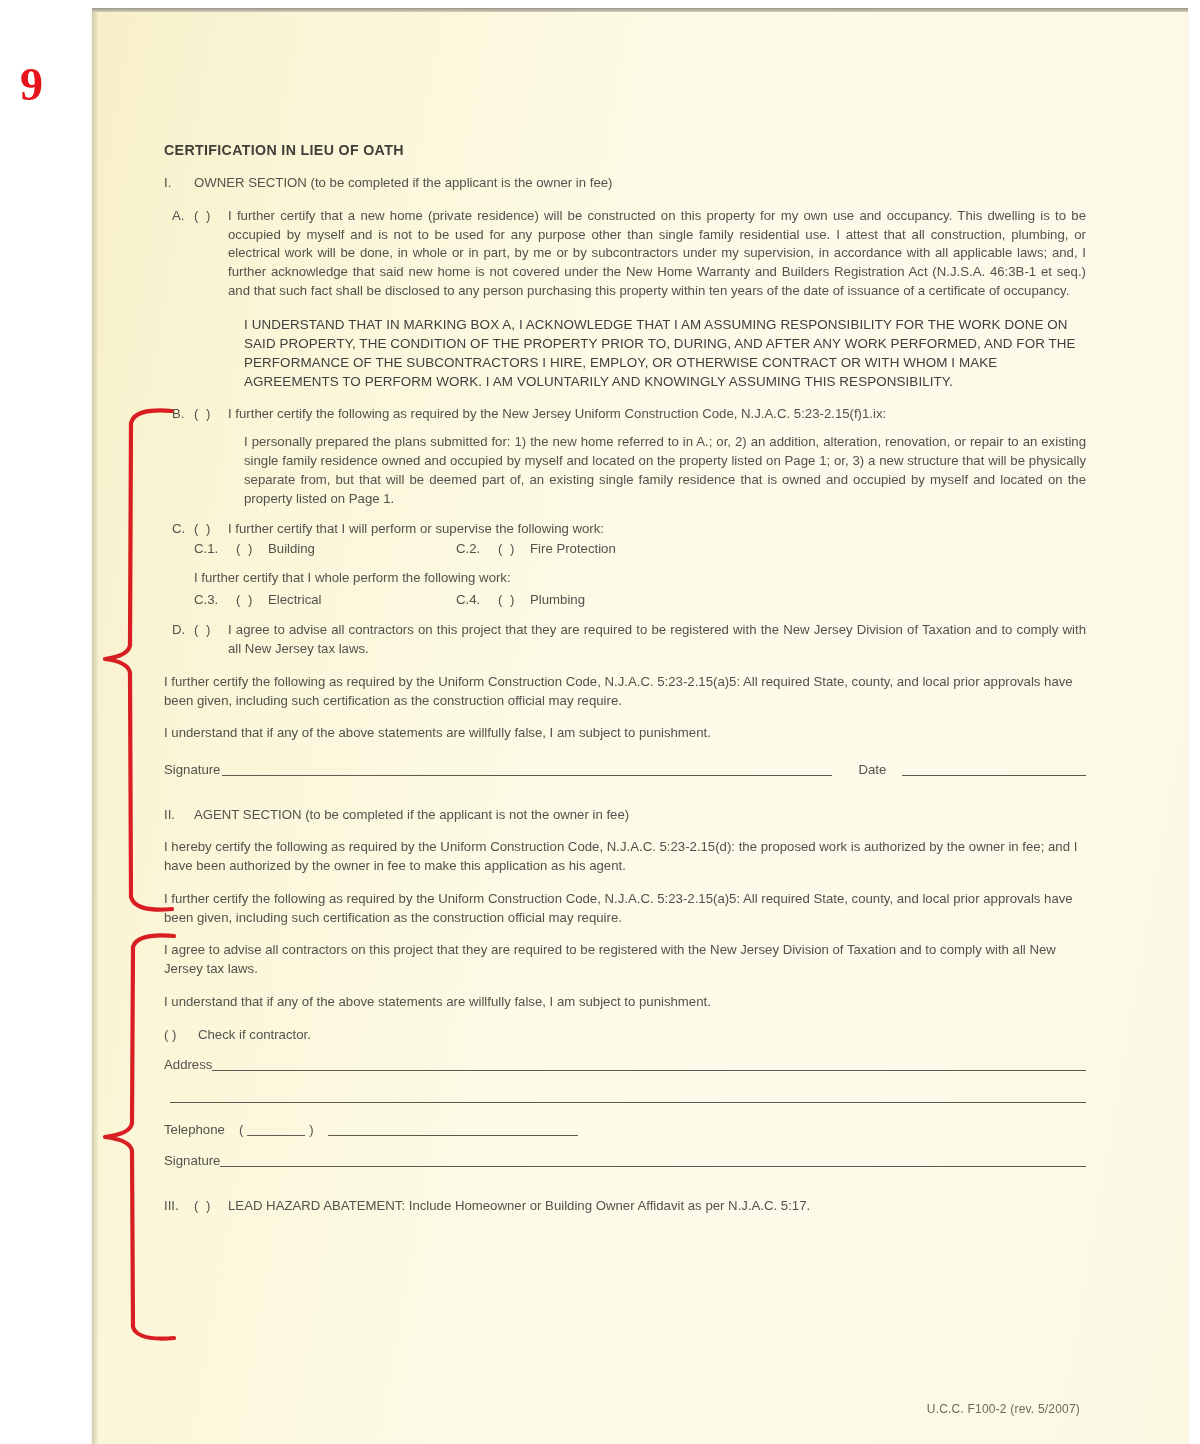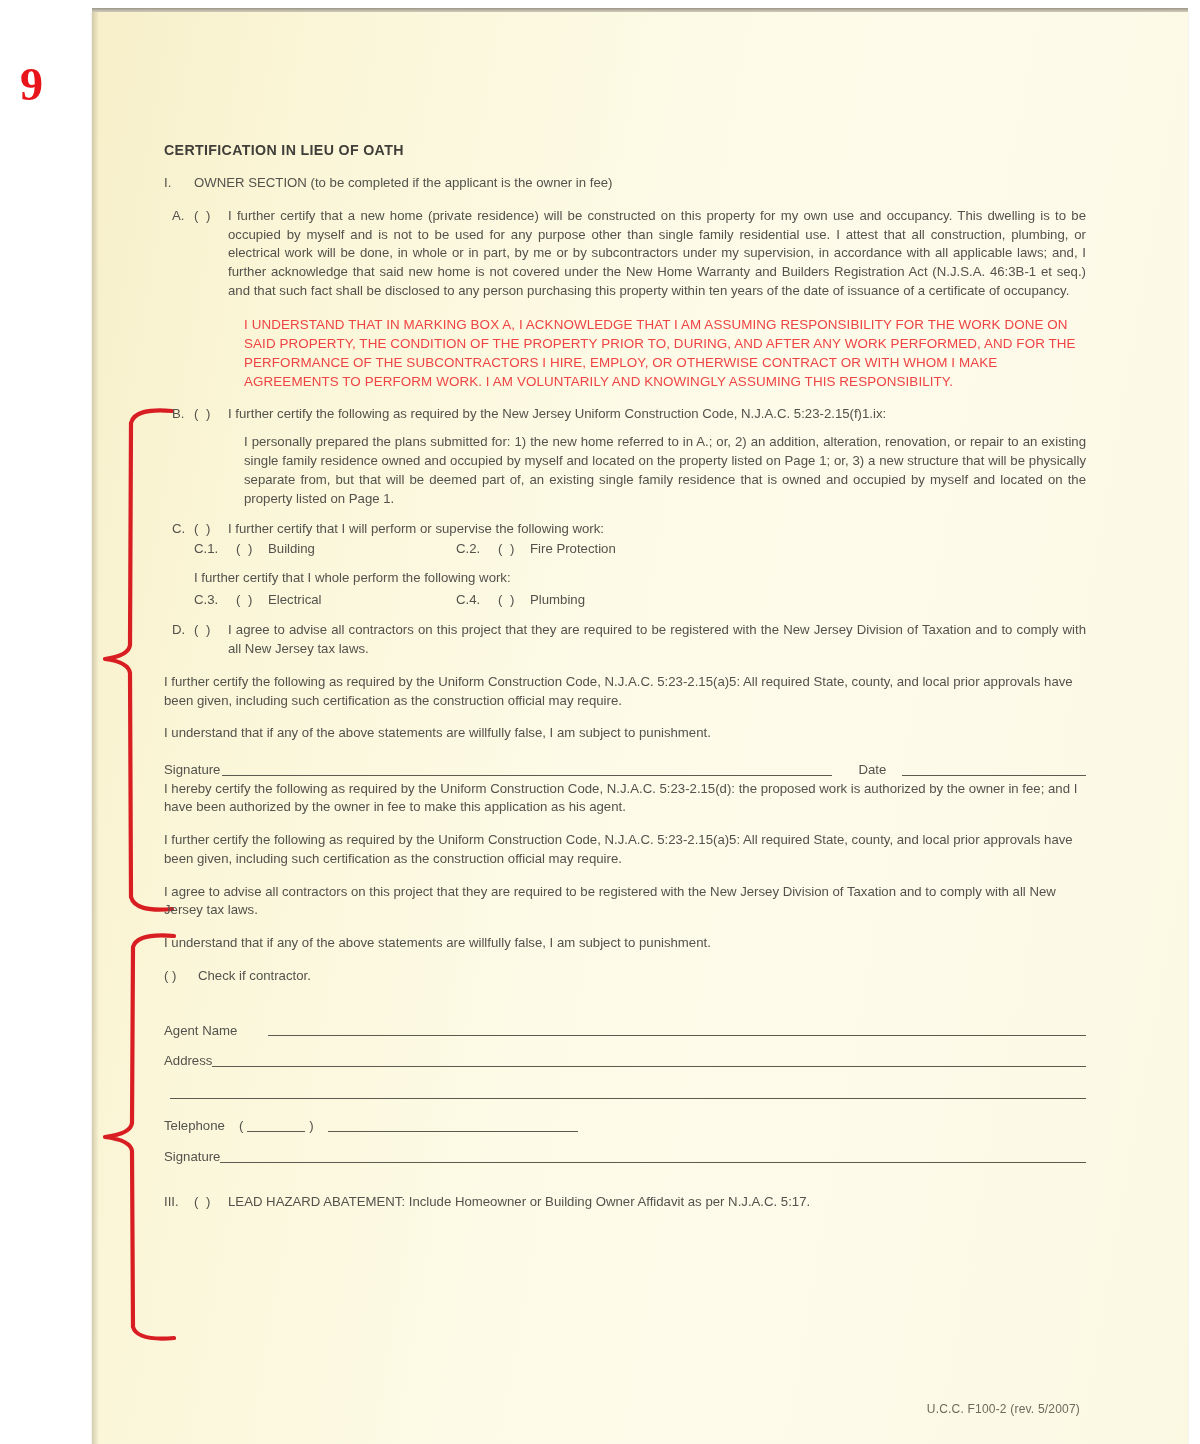--- a/index.html
+++ b/index.html
@@ -115,21 +115,21 @@
 
   .indent-block {
     margin: 0 0 12px 80px;
     text-align: justify;
   }
   .caps-block {
     margin: 14px 0 14px 80px;
     text-align: left;
     font-size: 13.4px;
     letter-spacing: .1px;
-    color: #ef4444;
+    color: #404040;
   }
 
   
   .sub-row {
     display: flex;
     margin-left: 30px;
     margin-bottom: 2px;
   }
   .sub-cell { width: 262px; flex: 0 0 262px; display: flex; }
   .sub-cell .code { width: 42px; flex: 0 0 42px; }
@@ -274,35 +274,35 @@
   <p class="plain">I understand that if any of the above statements are willfully false, I am subject to punishment.</p>
 
   <div class="sig-row">
     <span class="sig-label">Signature</span>
     <span class="rule" style="flex:0 0 610px;"></span>
     <span class="gap"></span>
     <span class="sig-label">Date</span>
     <span class="rule" style="margin-left:14px;"></span>
   </div>
 
+  <div class="roman-row" style="margin-top:26px;">
+    <span class="roman-num">II.</span>
+    <span class="roman-txt">AGENT SECTION (to be completed if the applicant is not the owner in fee)</span>
+  </div>
 
   <p class="plain">I hereby certify the following as required by the Uniform Construction Code, N.J.A.C. 5:23-2.15(d): the proposed work is authorized by the owner in fee; and I have been authorized by the owner in fee to make this application as his agent.</p>
   <p class="plain">I further certify the following as required by the Uniform Construction Code, N.J.A.C. 5:23-2.15(a)5: All required State, county, and local prior approvals have been given, including such certification as the construction official may require.</p>
   <p class="plain">I agree to advise all contractors on this project that they are required to be registered with the New Jersey Division of Taxation and to comply with all New Jersey tax laws.</p>
   <p class="plain">I understand that if any of the above statements are willfully false, I am subject to punishment.</p>
 
   <div style="display:flex; margin-left:0;">
     <span class="box" style="flex:0 0 34px;">(  )</span>
     <span>Check if contractor.</span>
   </div>
 
-  <div class="field-row" style="margin-top:36px;">
-    <span class="field-label w-name">Agent Name</span>
-    <span class="rule"></span>
-  </div>
 
   <div class="field-row" style="">
     <span class="field-label">Address</span>
     <span class="rule"></span>
   </div>
   <div class="bare-rule"></div>
 
   <div class="phone-row">
     <span class="field-label">Telephone</span>
     <span class="phone-paren" style="margin-left:10px;">(</span>

